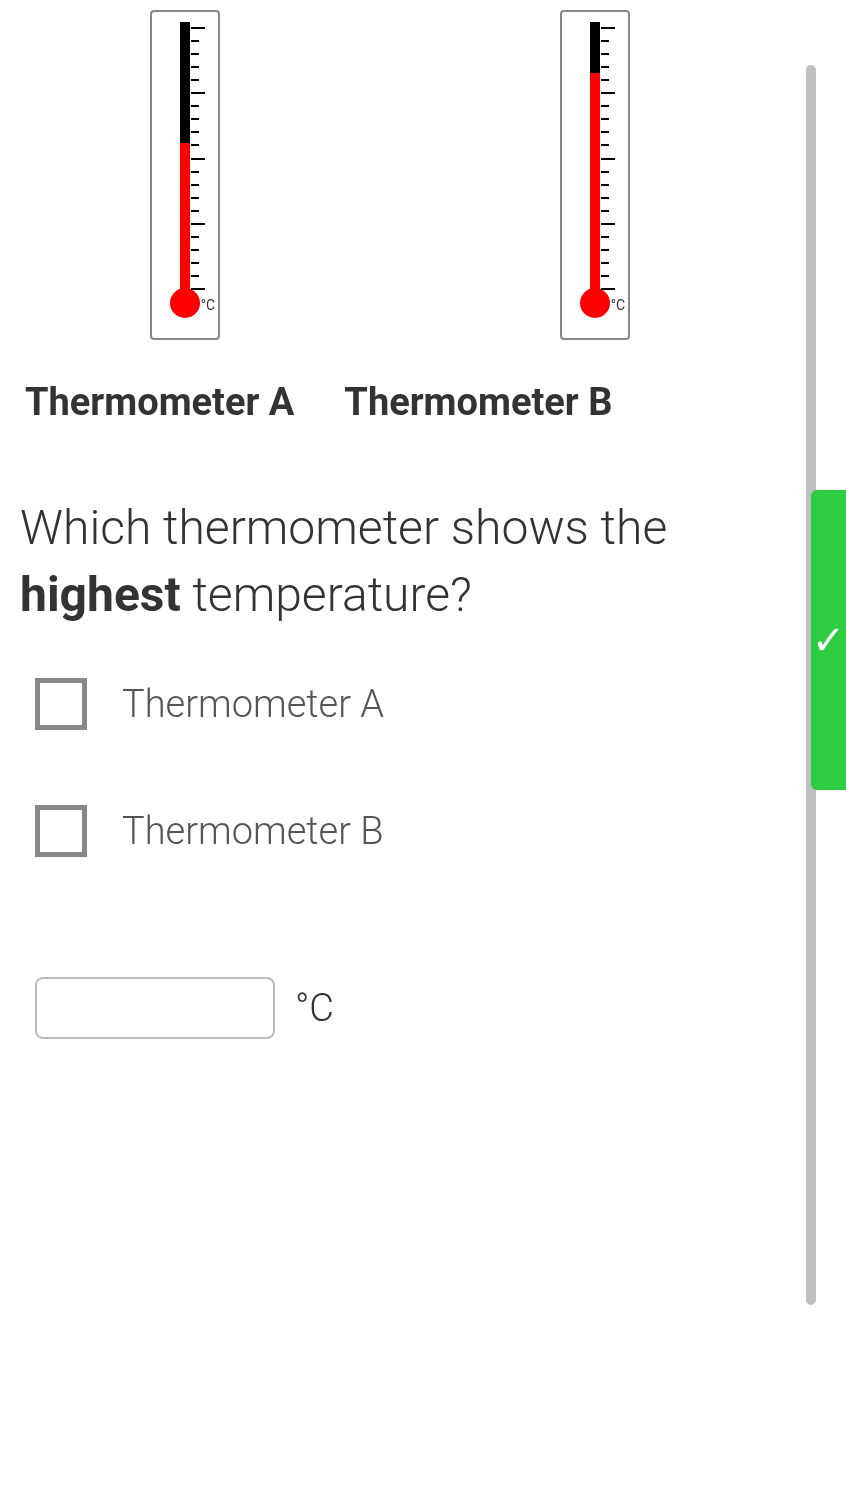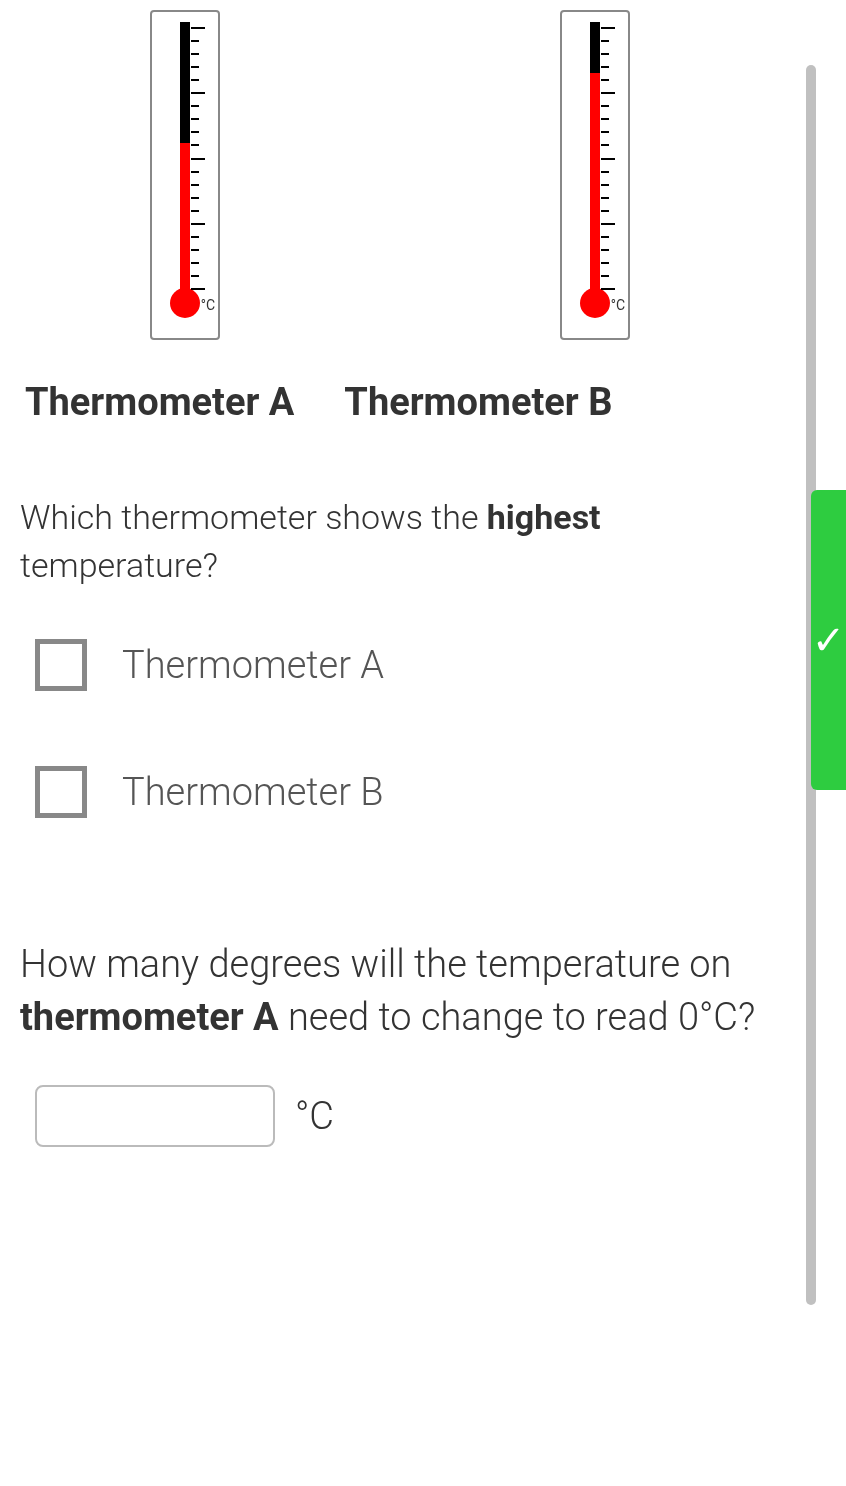--- a/index.html
+++ b/index.html
@@ -109,21 +109,21 @@
       gap: 50px;
       padding-left: 5px;
       margin-bottom: 70px;
     }
     .thermometer-label {
       font-size: 38px;
       font-weight: 700;
       color: #333;
     }
     .question-text {
-      font-size: 34px;
+      font-size: 48px;
       color: #333;
       font-weight: 300;
       line-height: 1.4;
       margin-bottom: 50px;
     }
     .question-text strong {
       font-weight: 700;
     }
     .options {
       padding-left: 15px;
@@ -288,23 +288,20 @@
     <div class="option-row">
       <div class="checkbox"></div>
       <span class="option-label">Thermometer A</span>
     </div>
     <div class="option-row">
       <div class="checkbox"></div>
       <span class="option-label">Thermometer B</span>
     </div>
   </div>
 
-  <p class="question2-text">
-    <span>How many degrees will the temperature on </span><strong>thermometer A</strong><span> need to change to read 0°C?</span>
-  </p>
 
   <div class="input-row">
     <input type="text" class="answer-input" value="" style="">
     <span class="unit-label">°C</span>
   </div>
 </div>
 
 <div class="scrollbar-thumb"></div>
 
 <div class="green-tab">

